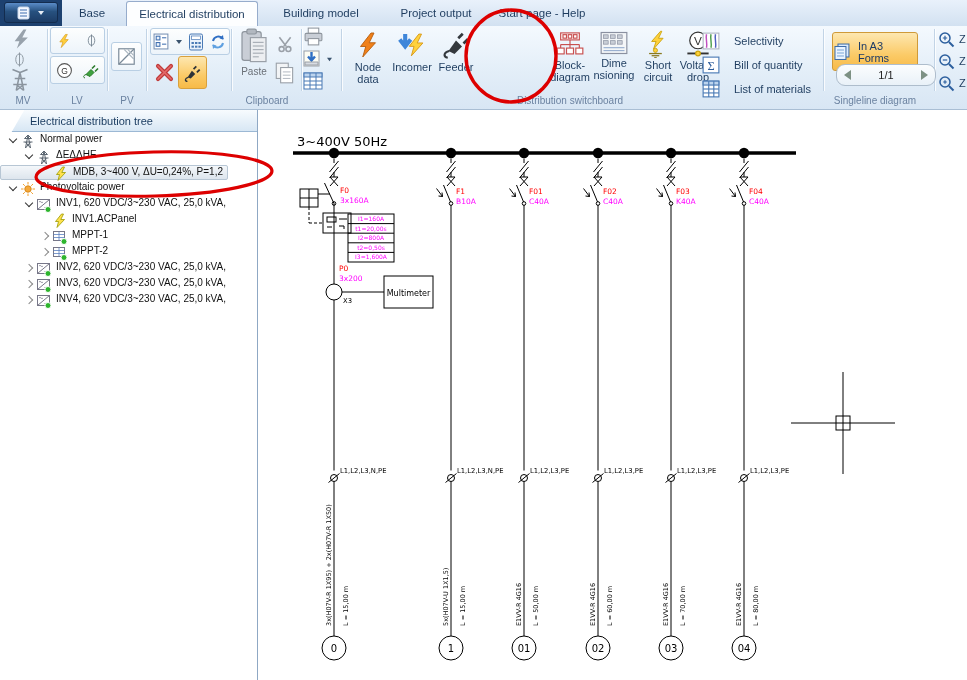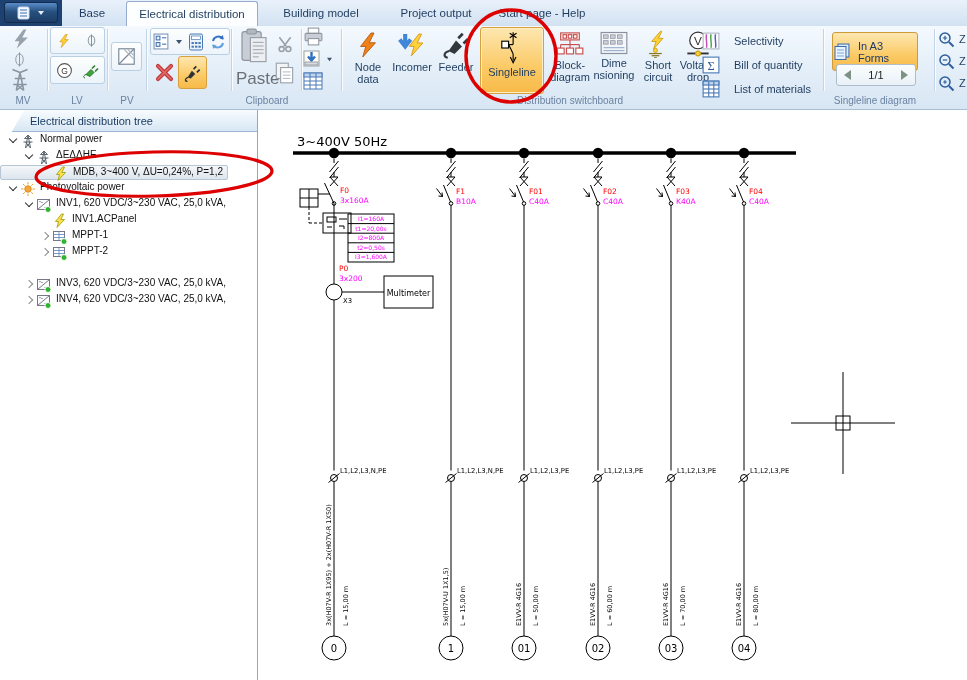--- a/index.html
+++ b/index.html
@@ -31,31 +31,31 @@
   .bigbtn svg{margin:3px auto 1px;display:block}
   .singleline-btn{left:480px;width:64px;background:linear-gradient(#fde7b0,#fbca66 60%,#f7ba48);
           border:1px solid #d9a13d;border-radius:3px;box-shadow:inset 0 0 0 1px #fdeec9;box-sizing:border-box}
   .orangehl{background:linear-gradient(#fde7b0,#fbca66 60%,#f7ba48);border:1px solid #d9a13d;border-radius:3px}
   .sidebtn{position:absolute;left:702px;height:22px;display:flex;align-items:center;gap:14px;
            font-size:11px;color:#1e3c5f;white-space:nowrap}
   .a3btn{position:absolute;left:832px;top:6px;width:86px;height:39px;
          background:linear-gradient(#fde7b0,#fbca66 60%,#f7ba48);border:1px solid #cf9a39;
          border-radius:3px;display:flex;align-items:center;justify-content:center;gap:5px;
          font-size:11px;color:#1c3a66;box-sizing:border-box}
-  .pager{position:absolute;left:836px;top:38px;width:80px;height:22px;border:1px solid #aebdcc;
-         border-radius:3px;background:linear-gradient(#fbfdfe,#e9f1f8);display:flex;
+  .pager{position:absolute;left:836px;top:38px;width:100px;height:22px;border:1px solid #aebdcc;
+         border-radius:9px;background:linear-gradient(#fbfdfe,#e9f1f8);display:flex;
          align-items:center;justify-content:space-between;padding:0 7px;font-size:11px;
          color:#222;box-sizing:border-box}
   .tri-l{width:0;height:0;border-top:5px solid transparent;border-bottom:5px solid transparent;border-right:7px solid #7d9184}
   .tri-r{width:0;height:0;border-top:5px solid transparent;border-bottom:5px solid transparent;border-left:7px solid #7d9184}
   .zoomrow{position:absolute;left:938px;height:20px;display:flex;align-items:center;gap:4px;
            font-size:11px;color:#1e3c5f}
   .zclip{width:9px;overflow:hidden;display:inline-block;white-space:nowrap}
   .pastegrp{position:absolute;left:236px;top:2px;width:36px;height:64px;text-align:center;
-            font-size:17px;color:#6b7077}
+            font-size:10px;color:#6b7077}
   
   .treepanel{position:absolute;left:0;top:110px;width:258px;height:570px;background:#fff;
              border-right:1px solid #8fa8c4;box-sizing:border-box}
   .treehead{position:absolute;left:0;top:0;width:257px;height:22px;
             background:linear-gradient(#f7fbfe,#d8e7f4);border-bottom:1px solid #9cb8d4;
             font-size:11px;color:#17395e;line-height:22px;padding-left:30px;box-sizing:border-box}
   .slant{position:absolute;left:-8px;top:0;width:26px;height:22px;background:#fff;
          transform:skewX(-30deg)}
   .trow{position:absolute;left:0;height:16px;display:flex;align-items:flex-start;font-size:10px;
         color:#111;white-space:nowrap}
@@ -294,36 +294,20 @@
   </div>
   <div class="bigbtn" style="left:434px">
     <svg width="30" height="30" viewBox="0 0 20 20">
       <path d="M5 14 L10 7 L14 11 L9 16 Z" fill="#33383d"></path>
       <line x1="11.5" y1="5.5" x2="14.5" y2="2.5" stroke="#33383d" stroke-width="1.8"></line>
       <line x1="15" y1="9" x2="18" y2="6" stroke="#33383d" stroke-width="1.8"></line>
       <path d="M5.5 14 C1.5 15 1.5 18 4.5 18.5" stroke="#33383d" fill="none" stroke-width="1.4"></path>
     </svg>
     <span>Feeder</span>
   </div>
-  <div class="bigbtn singleline-btn">
-    <svg width="30" height="34" viewBox="0 0 26 30">
-      <g stroke="#000" fill="none">
-        <line x1="14" y1="1" x2="14" y2="7"></line>
-        <line x1="11" y1="2" x2="17" y2="6"></line>
-          <line x1="17" y1="2" x2="11" y2="6"></line>
-        <rect x="4" y="9" width="6" height="6" fill="#fff"></rect>
-        <line x1="10" y1="12" x2="14" y2="12"></line>
-        <line x1="14" y1="7" x2="14" y2="12"></line>
-        <line x1="14" y1="20" x2="10" y2="12"></line>
-        <line x1="14" y1="20" x2="14" y2="26"></line>
-        <path d="M11.5 23 L14 28 L16.5 23"></path>
-      </g>
-    </svg>
-    <span>Singleline</span>
-  </div>
   <div class="bigbtn" style="left:548px">
     <svg width="28" height="28" viewBox="0 0 24 21">
       <g stroke="#c85050" fill="#fff">
         <rect x="4" y="1" width="16" height="6"></rect>
         <rect x="6" y="2.5" width="3" height="3"></rect>
           <rect x="10.5" y="2.5" width="3" height="3"></rect>
           <rect x="15" y="2.5" width="3" height="3"></rect>
         <line x1="4" y1="11" x2="20" y2="11"></line>
         <line x1="4" y1="11" x2="4" y2="14"></line>
           <line x1="12" y1="7" x2="12" y2="14"></line>
@@ -532,20 +516,31 @@
     <svg class="ticon" viewBox="0 0 16 16">
       <rect x="1.5" y="2.5" width="11" height="9" fill="#fff" stroke="#778"></rect>
       <g stroke="#5a80c0" stroke-width=".8">
           <line x1="1.5" y1="5.5" x2="12.5" y2="5.5"></line>
           <line x1="1.5" y1="8.5" x2="12.5" y2="8.5"></line>
           <line x1="7" y1="2.5" x2="7" y2="11.5"></line>
         </g>
       <circle cx="12" cy="12.5" r="3" fill="#2db52d" stroke="#fff"></circle>
     </svg>
     <span>MPPT-2</span>
+  </div>
+  <div class="trow lv1" style="top:151px">
+    <span class="exp c"></span>
+    <svg class="ticon" viewBox="0 0 16 16">
+      <rect x="1.5" y="2.5" width="12" height="10" fill="#fff" stroke="#778"></rect>
+      <line x1="1.5" y1="12.5" x2="13.5" y2="2.5" stroke="#778"></line>
+      <path d="M3 5 q1 -1.5 2 0 q1 1.5 2 0" stroke="#778" fill="none" stroke-width=".7"></path>
+      <line x1="8.5" y1="10.5" x2="12" y2="10.5" stroke="#778" stroke-width=".8"></line>
+      <circle cx="12" cy="12.5" r="3" fill="#2db52d" stroke="#fff"></circle>
+    </svg>
+    <span>INV2, 620 VDC/3~230 VAC, 25,0 kVA,</span>
   </div>
   <div class="trow lv1" style="top:167px">
     <span class="exp c"></span>
     <svg class="ticon" viewBox="0 0 16 16">
       <rect x="1.5" y="2.5" width="12" height="10" fill="#fff" stroke="#778"></rect>
       <line x1="1.5" y1="12.5" x2="13.5" y2="2.5" stroke="#778"></line>
       <path d="M3 5 q1 -1.5 2 0 q1 1.5 2 0" stroke="#778" fill="none" stroke-width=".7"></path>
       <line x1="8.5" y1="10.5" x2="12" y2="10.5" stroke="#778" stroke-width=".8"></line>
       <circle cx="12" cy="12.5" r="3" fill="#2db52d" stroke="#fff"></circle>
     </svg>

